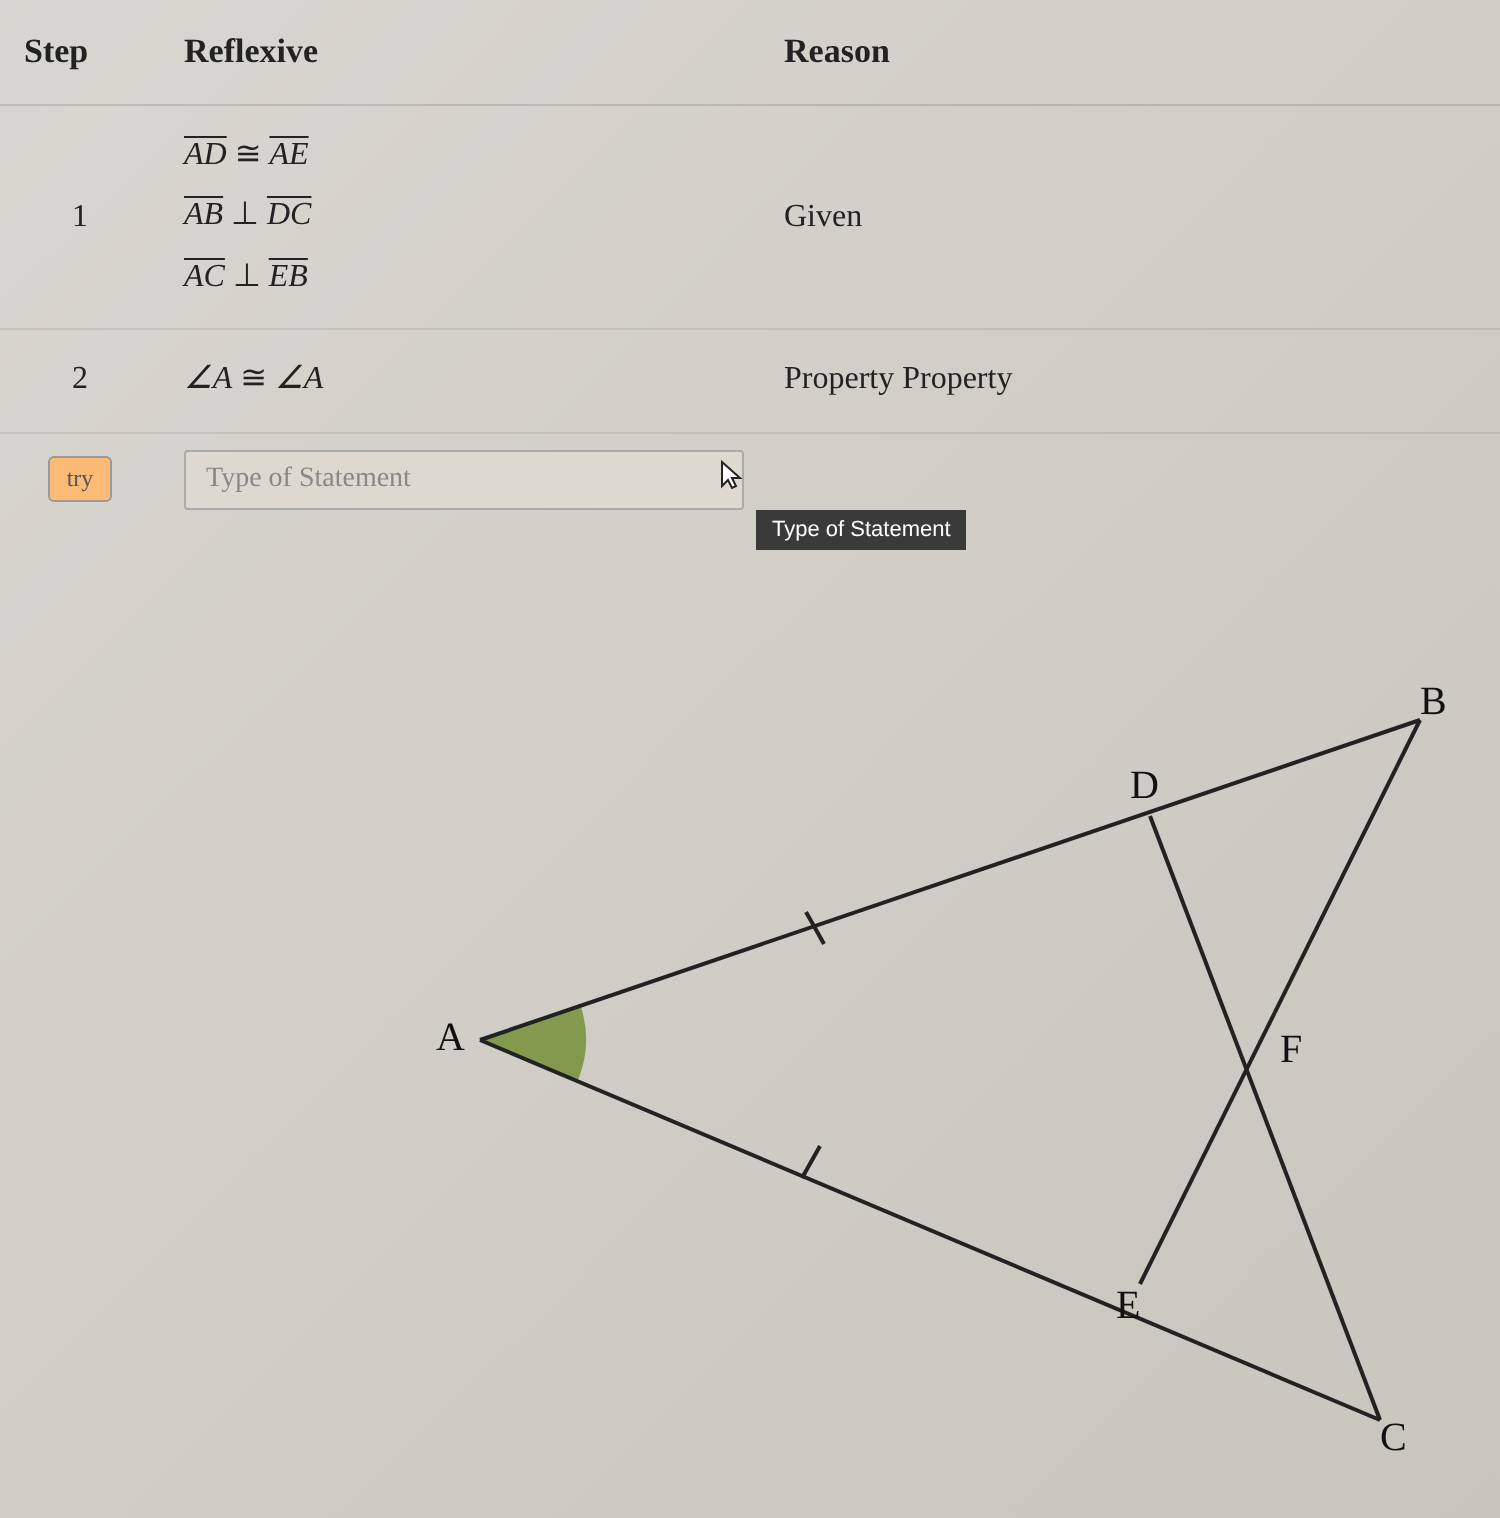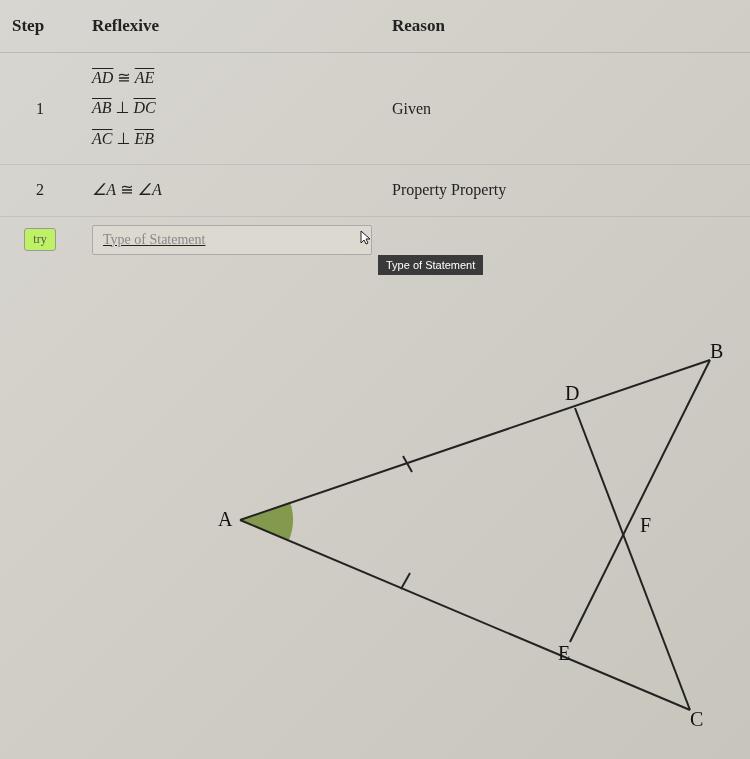--- a/index.html
+++ b/index.html
@@ -35,35 +35,35 @@
     .overline { text-decoration: overline; font-style: italic; font-family: 'Times New Roman', serif; }
     .math { font-style: italic; font-family: 'Times New Roman', serif; }
     .stmt-line { line-height: 1.9; }
     .try-row td { border-bottom: none; padding: 8px 12px; }
     .try-btn {
       display: inline-block;
       font-size: 12px;
       padding: 3px 8px;
       border: 1px solid #999;
       border-radius: 3px;
-      background: #bef264;
+      background: #fdba74;
       color: #555;
       cursor: pointer;
     }
     .stmt-input {
       width: 280px;
       padding: 6px 10px;
       border: 1px solid #aaa;
       border-radius: 2px;
       background: #ddd9d0;
       color: #888;
       font-size: 14px;
       position: relative;
     }
-    .dropdown-wrap { position: relative; display:inline-block;text-decoration:underline;}
+    .dropdown-wrap { position: relative; display:inline-block;}
     .cursor-icon {
       position: absolute;
       right: -4px;
       top: 4px;
       font-size: 16px;
       color:#333;
     }
     .tooltip {
       position: absolute;
       left: 286px;

